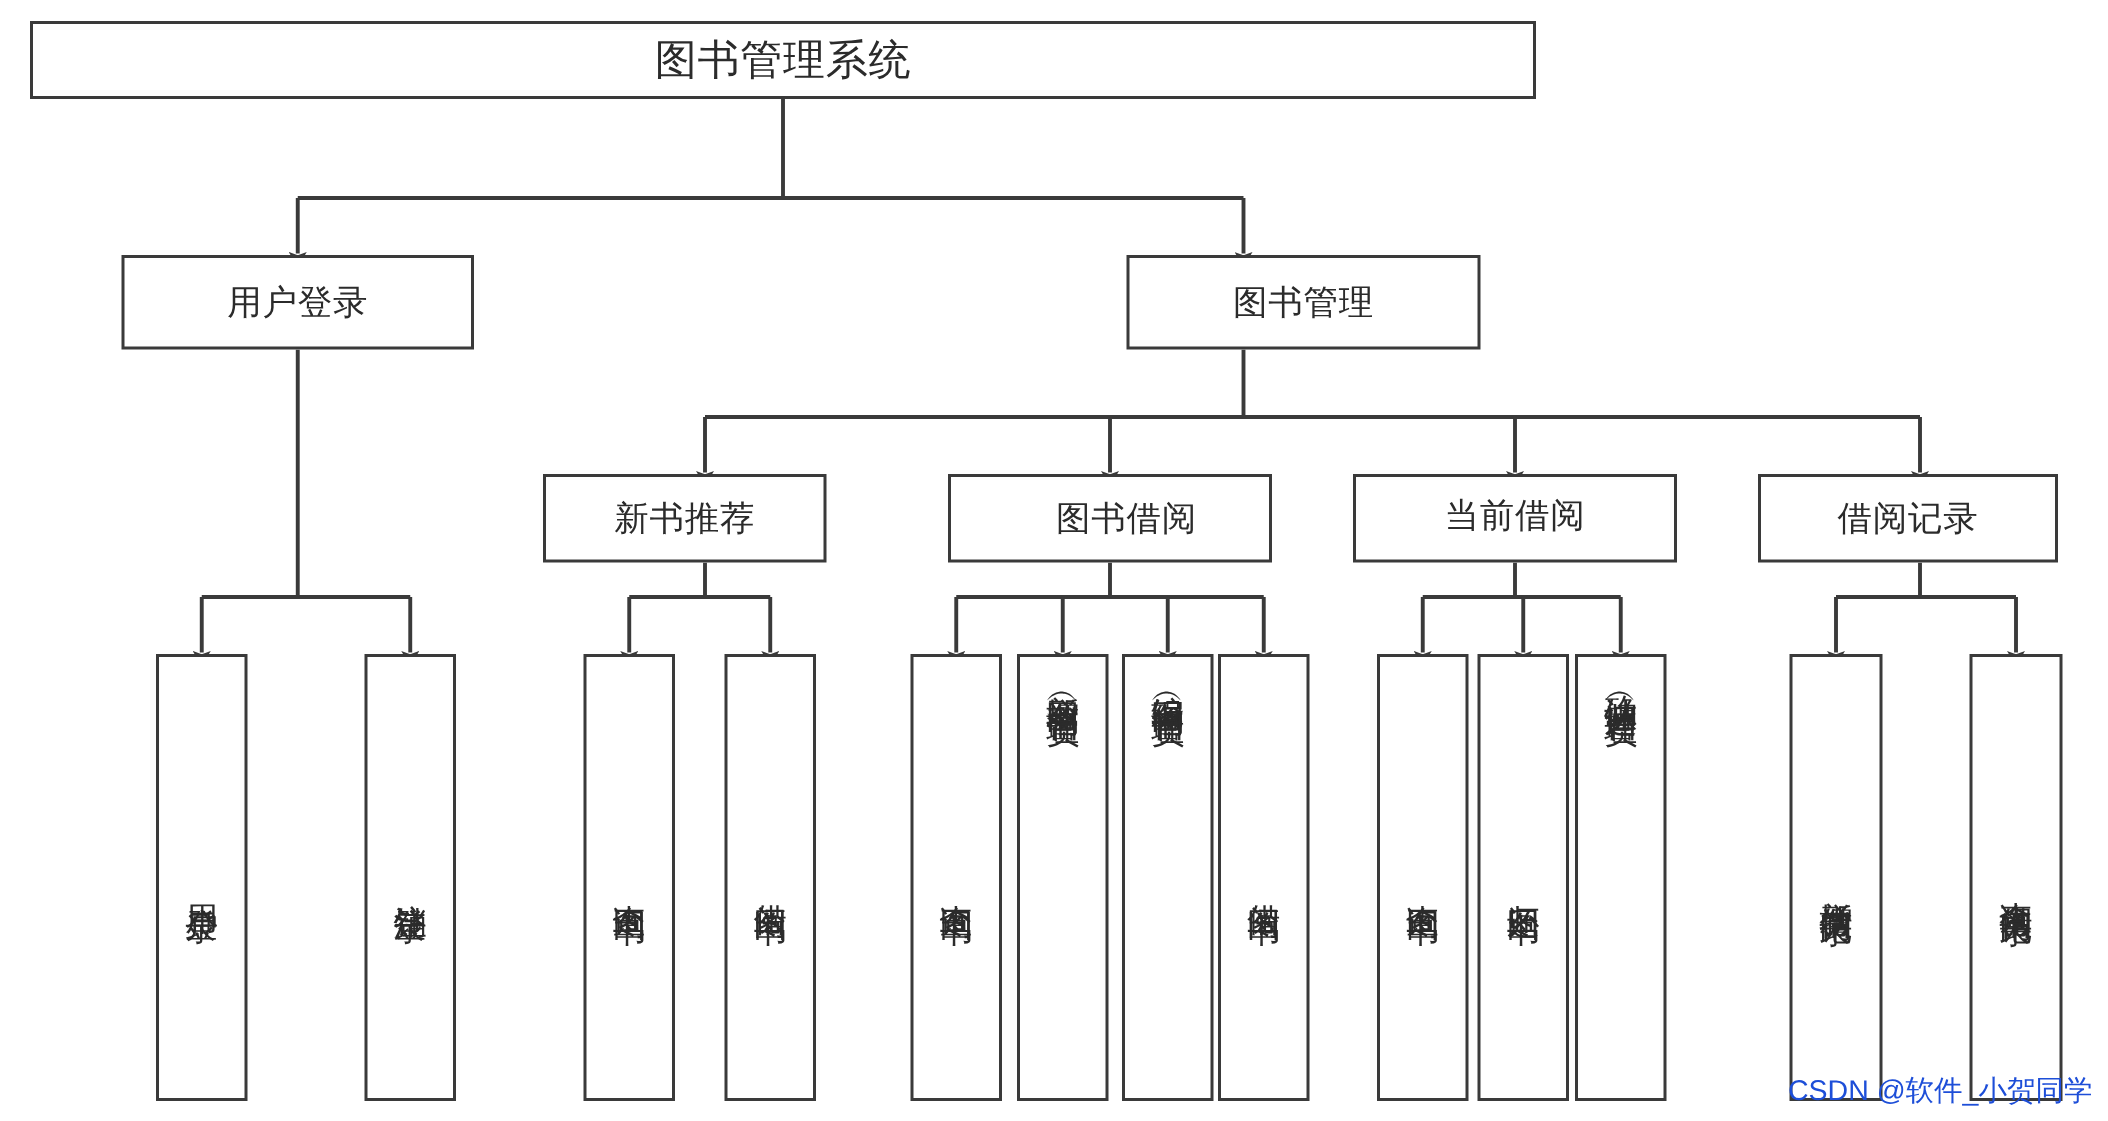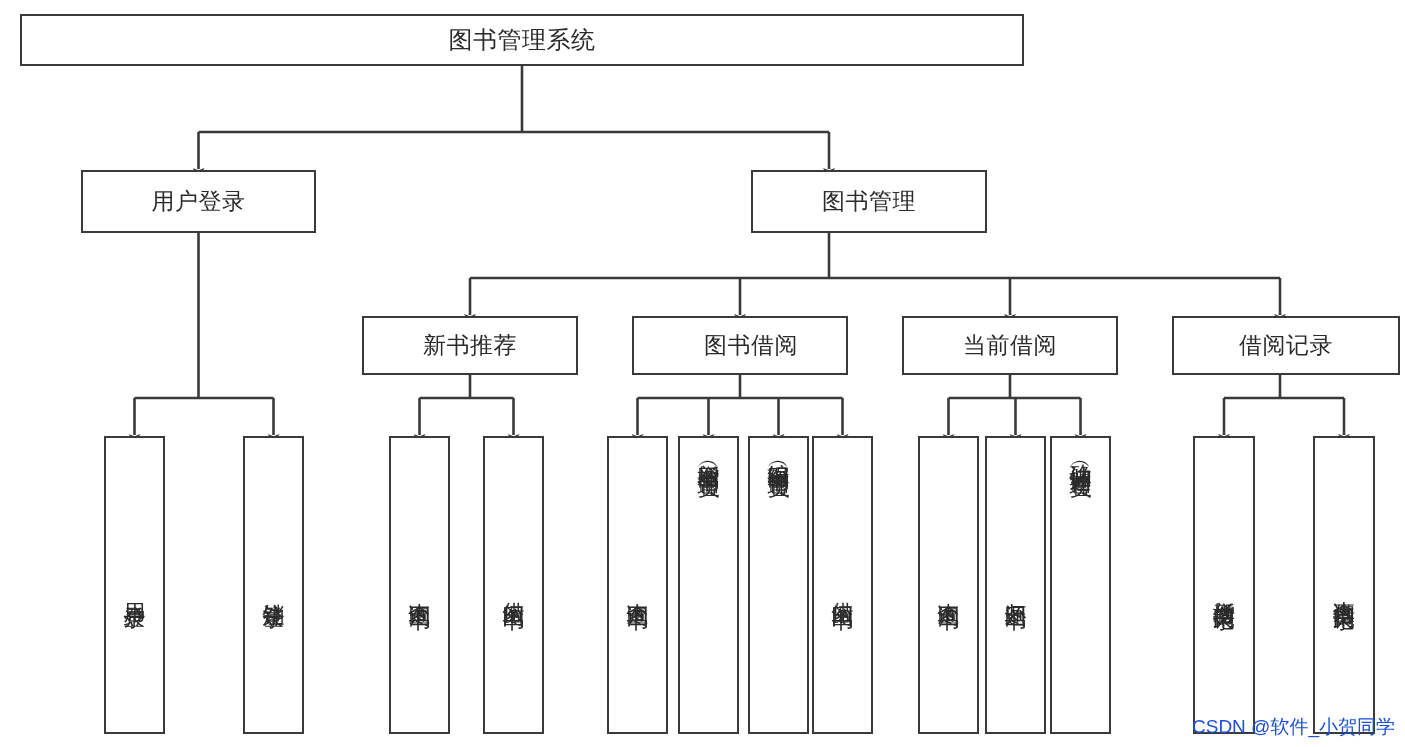--- a/index.html
+++ b/index.html
@@ -39,21 +39,21 @@
     display: block;
     text-align: center;
     line-height: 1.05;
     letter-spacing: 0.5px;
   }
   
   .node.horiz .lbl {
     font-size: 23px;
     writing-mode: horizontal-tb;
   }
-  .node.root .lbl { font-size: 24px; }
+  .node.root .lbl { font-size: 28px; }
   
   .node.vert {
     align-items: flex-start;
     padding-top: 8px;
   }
   .node.vert .lbl {
     writing-mode: vertical-rl;
     text-orientation: upright;
     font-size: 22px;
     line-height: 1.18;
@@ -122,30 +122,30 @@
   <div id="node-layer">
       <div class="node horiz root" style="left: 20px; top: 14px; width: 1004px; height: 52px;">
         <span class="lbl">图书管理系统</span>
       </div>
       <div class="node horiz" style="left: 81px; top: 170px; width: 235px; height: 63px;">
         <span class="lbl">用户登录</span>
       </div>
       <div class="node horiz" style="left: 751px; top: 170px; width: 236px; height: 63px;">
         <span class="lbl">图书管理</span>
       </div>
-      <div class="node horiz" style="left: 362px; top: 316px; width: 216px; height: 59px;">
+      <div class="node horiz" style="left: 362px; top: 316px; width: 189px; height: 59px;">
         <span class="lbl">新书推荐</span>
       </div>
       <div class="node horiz" style="left: 632px; top: 316px; width: 216px; height: 59px; padding-left: 22px;">
         <span class="lbl">图书借阅</span>
       </div>
-      <div class="node horiz" style="left: 902px; top: 316px; width: 216px; height: 59px;">
+      <div class="node horiz" style="left: 902px; top: 316px; width: 216px; height: 59px; font-family: Liberation Mono, monospace;">
         <span class="lbl">当前借阅</span>
       </div>
-      <div class="node horiz" style="left: 1172px; top: 316px; width: 228px; height: 59px;">
+      <div class="node horiz" style="left: 1172px; top: 316px; width: 200px; height: 59px;">
         <span class="lbl">借阅记录</span>
       </div>
       <div class="node vert mid" style="left: 104px; top: 436px; width: 61px; height: 298px;">
         <span class="lbl">用户登录</span>
       </div>
       <div class="node vert mid" style="left: 243px; top: 436px; width: 61px; height: 298px;">
         <span class="lbl">注销登录</span>
       </div>
       <div class="node vert mid" style="left: 389px; top: 436px; width: 61px; height: 298px;">
         <span class="lbl">查询图书</span>

